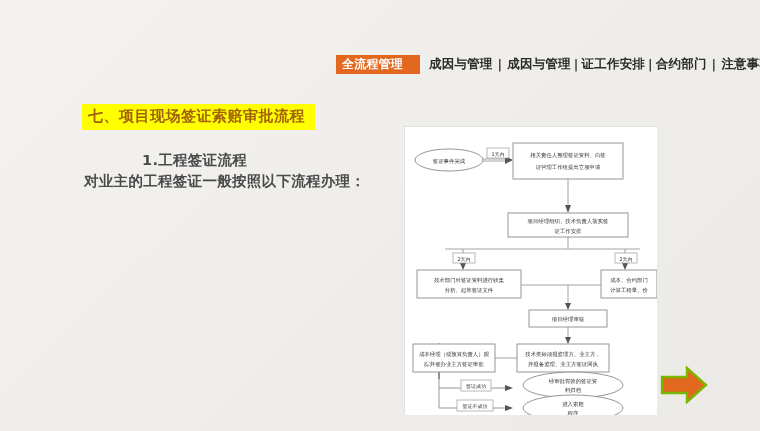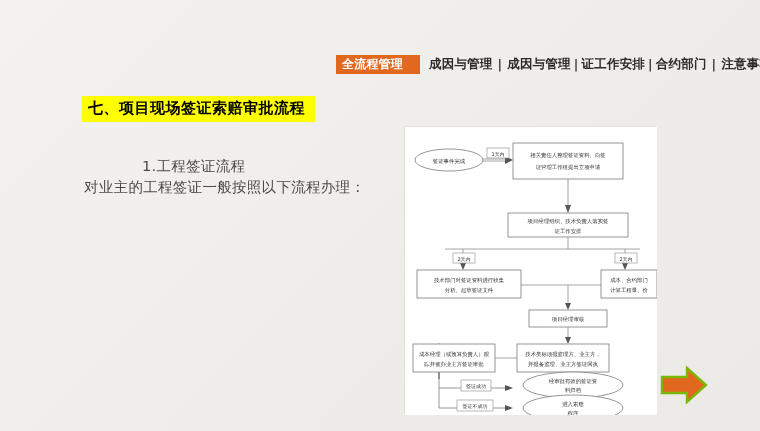--- a/index.html
+++ b/index.html
@@ -51,39 +51,39 @@
     color: #3a3a3a;
     padding: 0 3px;
     font-weight: bold;
   }
   .topnav .sep.tight { padding: 0 1px; }
 
   
   .heading {
     position: absolute;
     left: 82px;
-    top: 96px;
+    top: 104px;
     background: #ffff00;
-    color: #000000;
+    color: #a16207;
     font-weight: bold;
     font-size: 15px;
     padding: 4px 10px 5px 6px;
     line-height: 1.1;
     letter-spacing: 0.5px;
     white-space: nowrap;
   }
 
   
   .body-text {
     position: absolute;
     left: 84px;
-    top: 156px;
+    top: 150px;
     color: #4a4a4a;
     font-size: 14.5px;
-    font-weight: normal;
+    font-weight: bold;
     line-height: 1.45;
     letter-spacing: 0.3px;
     white-space: nowrap;
   }
   .body-text .line1 { padding-left: 58px; display:block; }
   .body-text .line2 { display:block; }
 
   
   .chart-panel {
     position: absolute;

